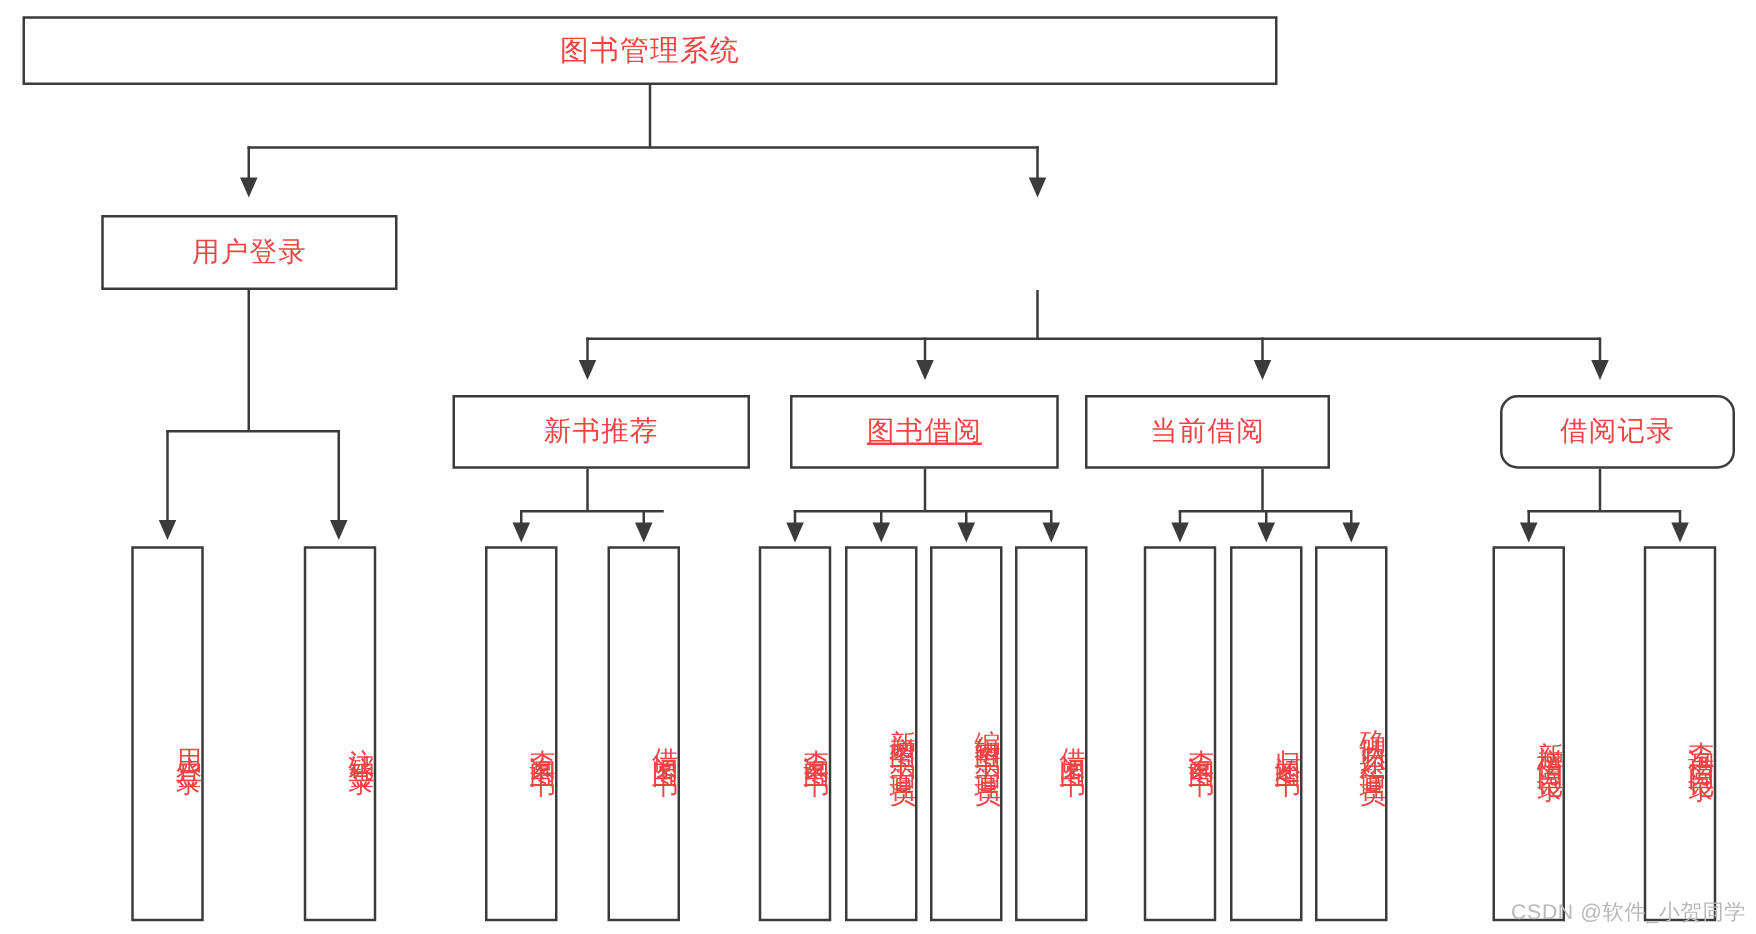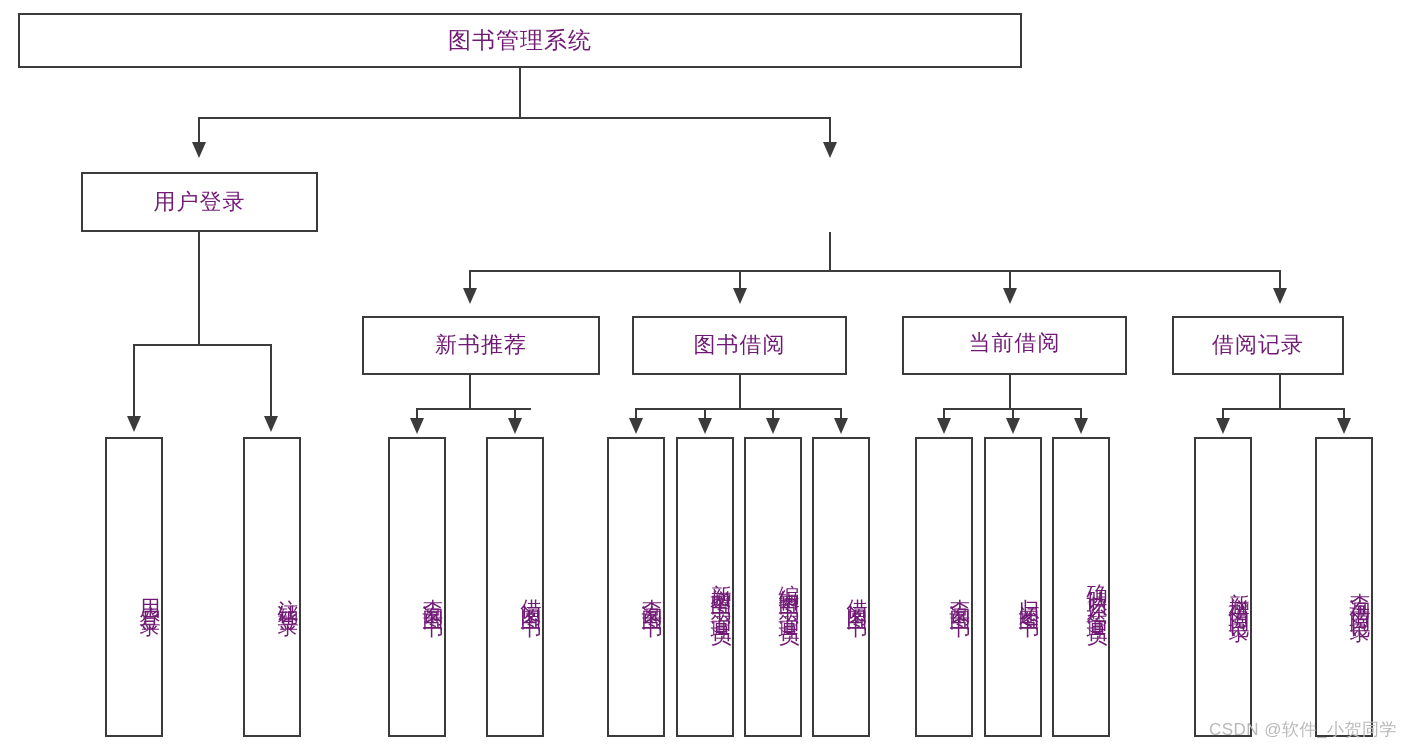--- a/index.html
+++ b/index.html
@@ -18,21 +18,21 @@
     overflow: hidden;
   }
   .node {
     position: absolute;
     box-sizing: border-box;
     border: 2px solid #3b3b3b;
     background: #ffffff;
     display: flex;
     align-items: center;
     justify-content: center;
-    color: #701a75;
+    color: #ef4444;
   }
   .node.horizontal {
     font-size: 22px;
     letter-spacing: 1px;
     line-height: 1.1;
   }
   .node.root {
     font-size: 23px;
   }
   .node.leaf {
@@ -109,27 +109,27 @@
   <div class="conn vline" style="left:739px; top:270px; width:2px; height:20px;"></div>
   <div class="arrow" style="left:733px; top:288px;"></div>
   <div class="conn vline" style="left:1009px; top:270px; width:2px; height:20px;"></div>
   <div class="arrow" style="left:1003px; top:288px;"></div>
   <div class="conn vline" style="left:1279px; top:270px; width:2px; height:20px;"></div>
   <div class="arrow" style="left:1273px; top:288px;"></div>
 
   <div class="node horizontal" style="left:362px; top:316px; width:238px; height:59px;">
     <span>新书推荐</span>
   </div>
-  <div class="node horizontal" style="left:632px; top:316px; width:215px; height:59px;">
+  <div class="node horizontal" style="left:632px; top:316px; width:215px; height:59px;text-decoration:underline;">
     <span>图书借阅</span>
   </div>
-  <div class="node horizontal" style="left:902px; top:316px; width:225px; height:59px;font-family:Liberation Mono, monospace;">
+  <div class="node horizontal" style="left:868px; top:316px; width:196px; height:59px;">
     <span>当前借阅</span>
   </div>
-  <div class="node horizontal" style="left:1172px; top:316px; width:172px; height:59px;">
+  <div class="node horizontal" style="left:1200px; top:316px; width:188px; height:59px;border-radius:14px;">
     <span>借阅记录</span>
   </div>
 
   <div class="conn vline" style="left:469px; top:375px; width:2px; height:34px;"></div>
   <div class="conn hline" style="left:416px; top:408px; width:115px; height:2px;"></div>
   <div class="conn vline" style="left:416px; top:408px; width:2px; height:12px;"></div>
   <div class="arrow" style="left:410px; top:418px;"></div>
   <div class="conn vline" style="left:514px; top:408px; width:2px; height:12px;"></div>
   <div class="arrow" style="left:508px; top:418px;"></div>
 

